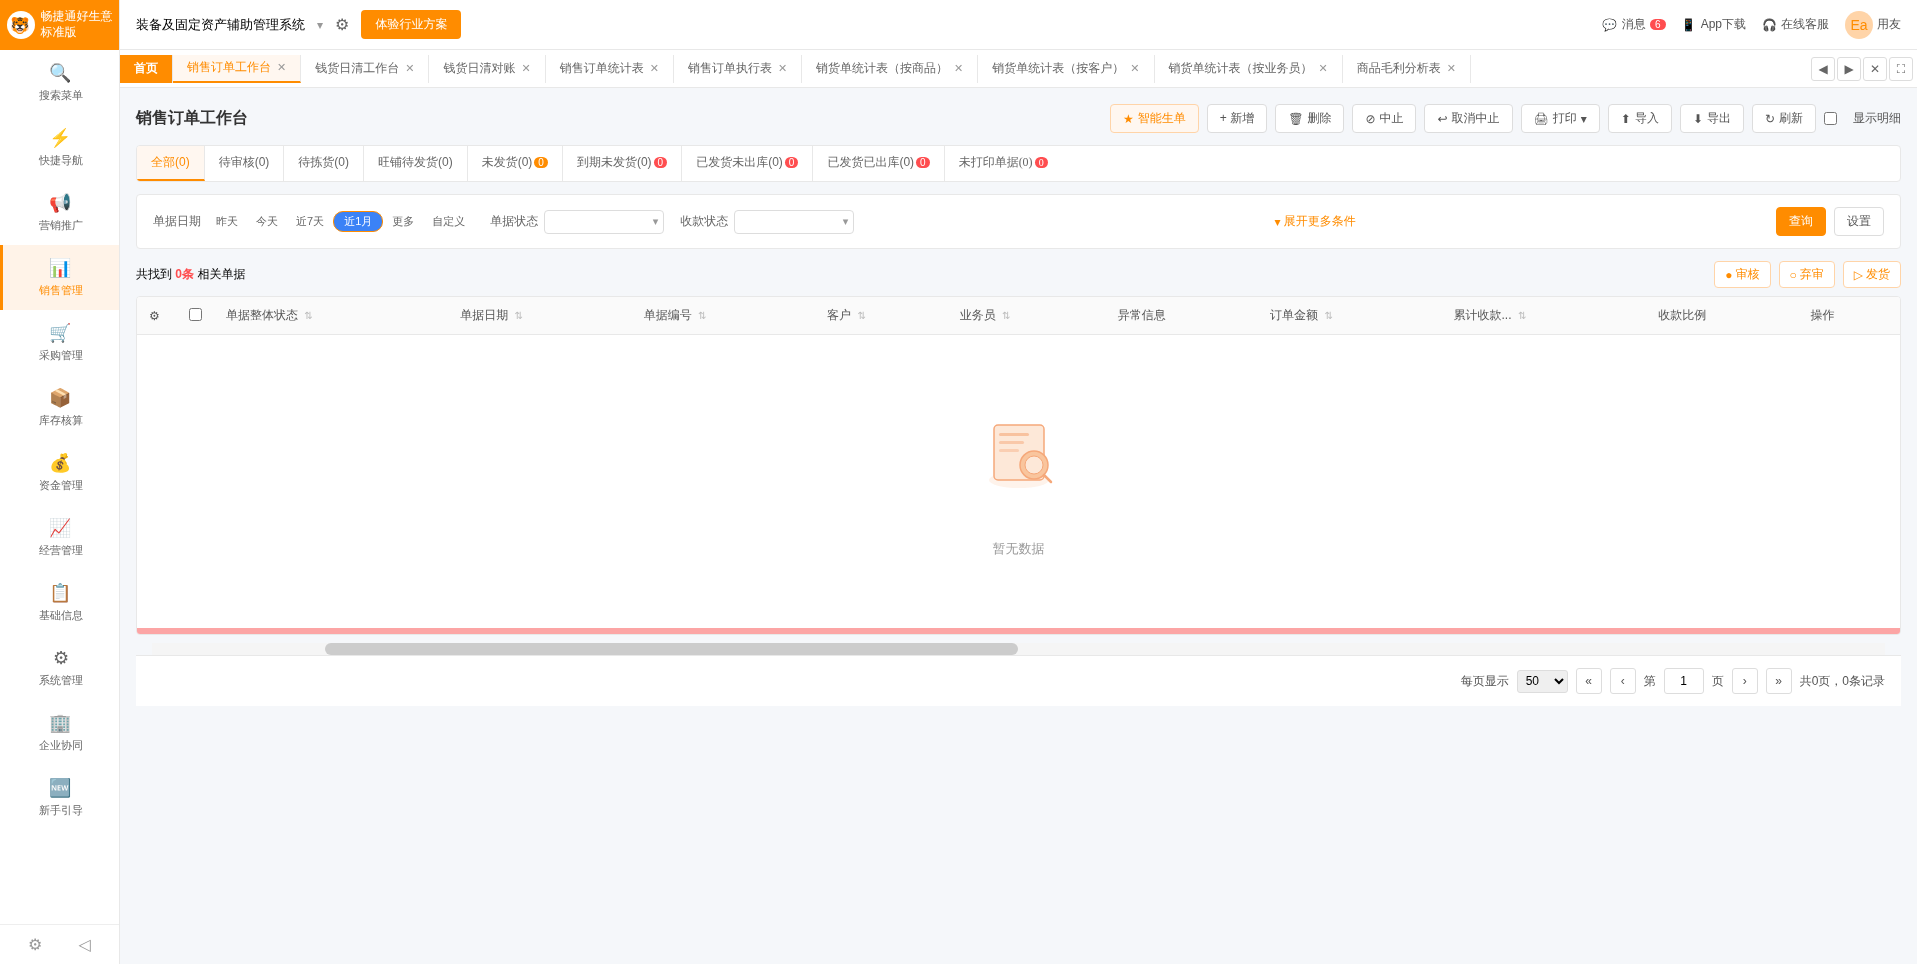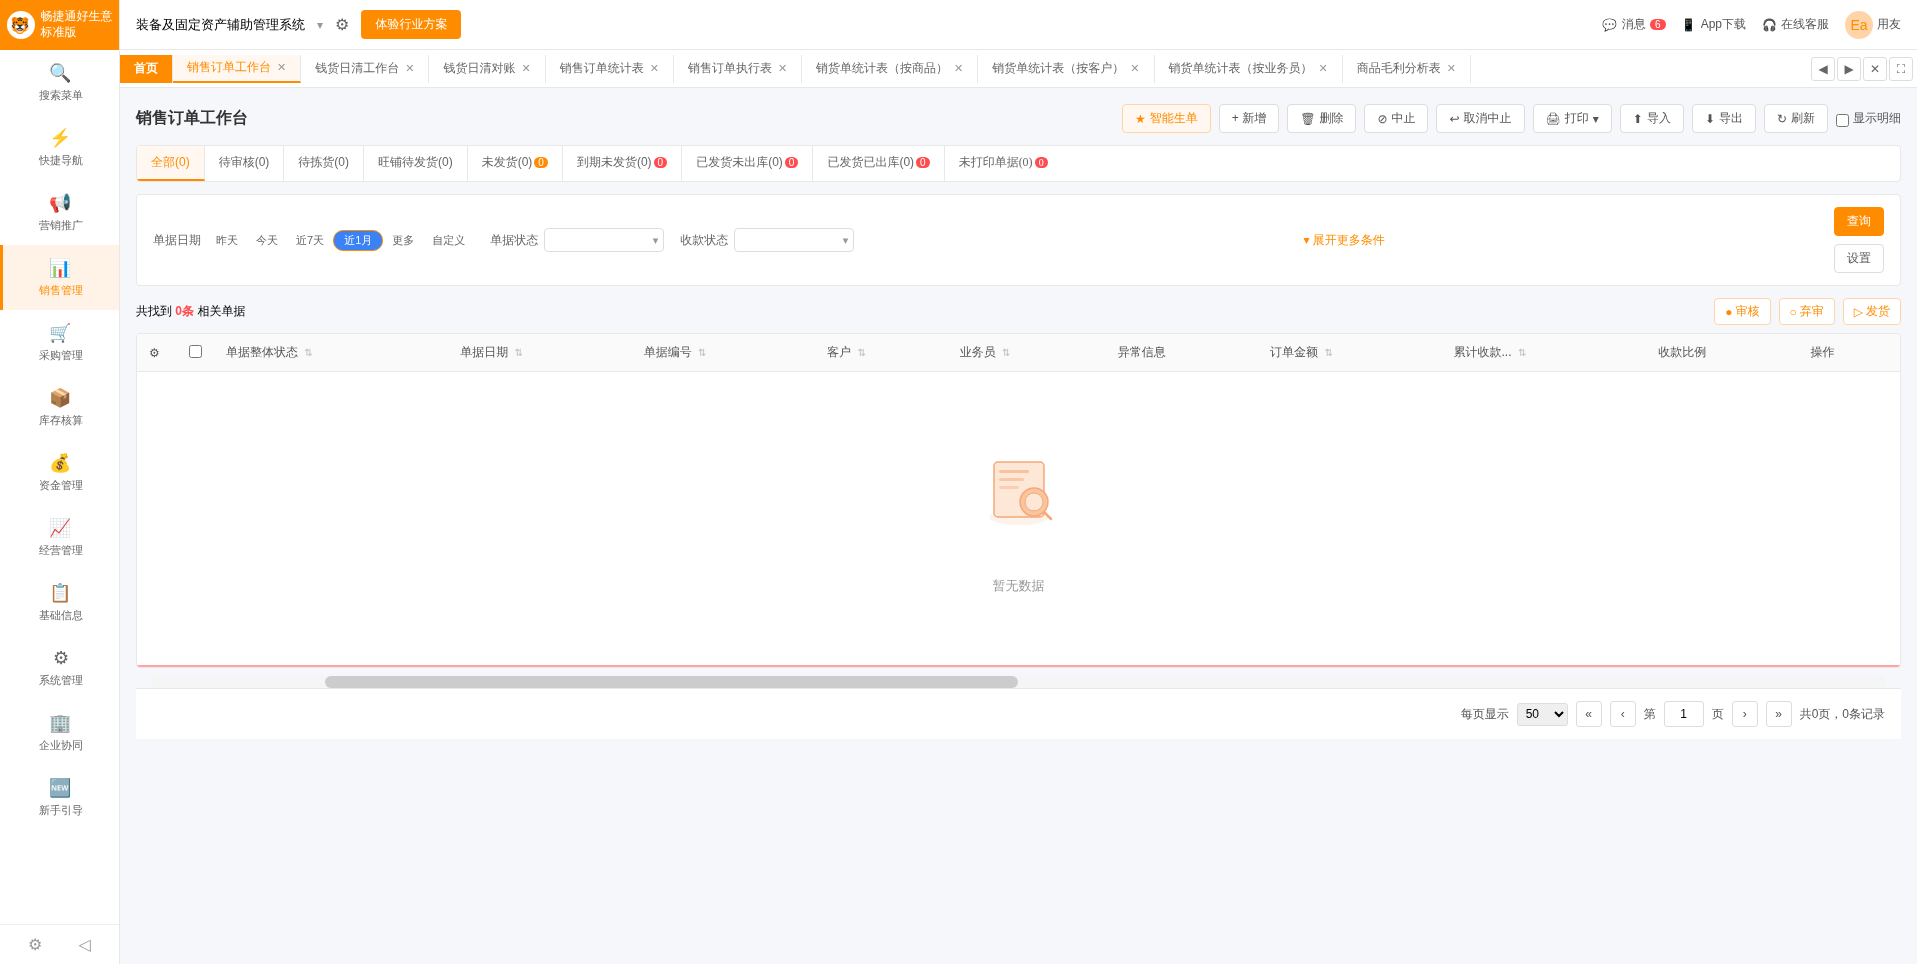--- a/index.html
+++ b/index.html
@@ -61,35 +61,35 @@
     .filter-row { display: flex; align-items: center; gap: 16px; flex-wrap: wrap; }
     .filter-item { display: flex; align-items: center; gap: 6px; }
     .filter-label { color: #666; font-size: 12px; white-space: nowrap; }
     .filter-dates { display: flex; align-items: center; }
     .filter-date-btn { padding: 3px 8px; border-radius: 3px; font-size: 11px; cursor: pointer; border: 1px solid transparent; color: #666; }
     .filter-date-btn.active { background: #3b82f6; color: #fff; border-color: #ff8c00; border-radius: 10px; padding: 2px 10px; }
     .filter-select { border: 1px solid #ddd; border-radius: 4px; padding: 4px 24px 4px 8px; font-size: 12px; color: #555; background: #fff; cursor: pointer; appearance: none; min-width: 120px; }
     .filter-select-wrap { position: relative; display: inline-flex; align-items: center; }
     .filter-select-arrow { position: absolute; right: 6px; color: #999; pointer-events: none; font-size: 11px; }
     .expand-btn { color: #ff8c00; cursor: pointer; font-size: 12px; display: flex; align-items: center; gap: 3px; margin-left: auto; }
-    .query-btns { display: flex; gap: 8px; margin-left: auto; flex-direction: column; }
+    .query-btns { display: flex; gap: 8px; margin-left: auto; }
 
     
     .result-info { display: flex; align-items: center; justify-content: space-between; margin-bottom: 8px; }
     .result-count-highlight { color: #ff4d4f; font-weight: bold; }
     .result-actions { display: flex; gap: 8px; }
     .action-btn { padding: 4px 10px; border-radius: 4px; font-size: 12px; cursor: pointer; border: 1px solid #ddd; background: #fff; color: #555; display: flex; align-items: center; gap: 3px; }
     .action-btn.orange { color: #ff8c00; border-color: #ffd4a8; }
 
     
     .table-wrap { background: #fff; border: 1px solid #e8e8e8; border-radius: 4px; overflow: hidden; }
     .table { width: 100%; border-collapse: collapse; }
     .table th { background: #fafafa; padding: 10px 12px; text-align: left; font-size: 12px; color: #555; border-bottom: 1px solid #e8e8e8; white-space: nowrap; font-weight: normal; }
     .table th .sort-icon { color: #bbb; margin-left: 3px; font-size: 10px; }
-    .table td { padding: 10px 12px; font-size: 12px; color: #333; border-bottom: 2px solid #fca5a5; }
+    .table td { padding: 10px 12px; font-size: 12px; color: #333; border-bottom: 6px solid #fca5a5; }
     .table-checkbox { width: 30px; text-align: center; }
     .table-settings { width: 40px; text-align: center; color: #999; cursor: pointer; }
 
     
     .empty-state { display: flex; flex-direction: column; align-items: center; justify-content: center; padding: 60px 20px; }
     .empty-icon { font-size: 80px; margin-bottom: 16px; }
     .empty-text { color: #999; font-size: 13px; }
 
     
     .pagination { display: flex; align-items: center; justify-content: flex-end; padding: 12px 16px; background: #fff; border-top: 1px solid #e8e8e8; gap: 8px; font-size: 12px; color: #555; }
@@ -282,21 +282,21 @@
           <span>导入</span>
         </button>
         <button class="btn">
           <span>⬇</span>
           <span>导出</span>
         </button>
         <button class="btn">
           <span>↻</span>
           <span>刷新</span>
         </button>
-        <label style="display:flex;align-items:flex-end;gap:4px;font-size:12px;color:#555;cursor:pointer;">
+        <label style="display:flex;align-items:center;gap:16px;font-size:12px;color:#555;cursor:pointer;">
           <input type="checkbox" style="">
           <span>显示明细</span>
         </label>
       </div>
     </div>
 
     <div class="filter-tabs" id="filter-tabs-container">
     <div class="filter-tab active"><span>全部(0)</span></div>
         <div class="filter-tab"><span>待审核(0)</span></div>
         <div class="filter-tab"><span>待拣货(0)</span></div>

